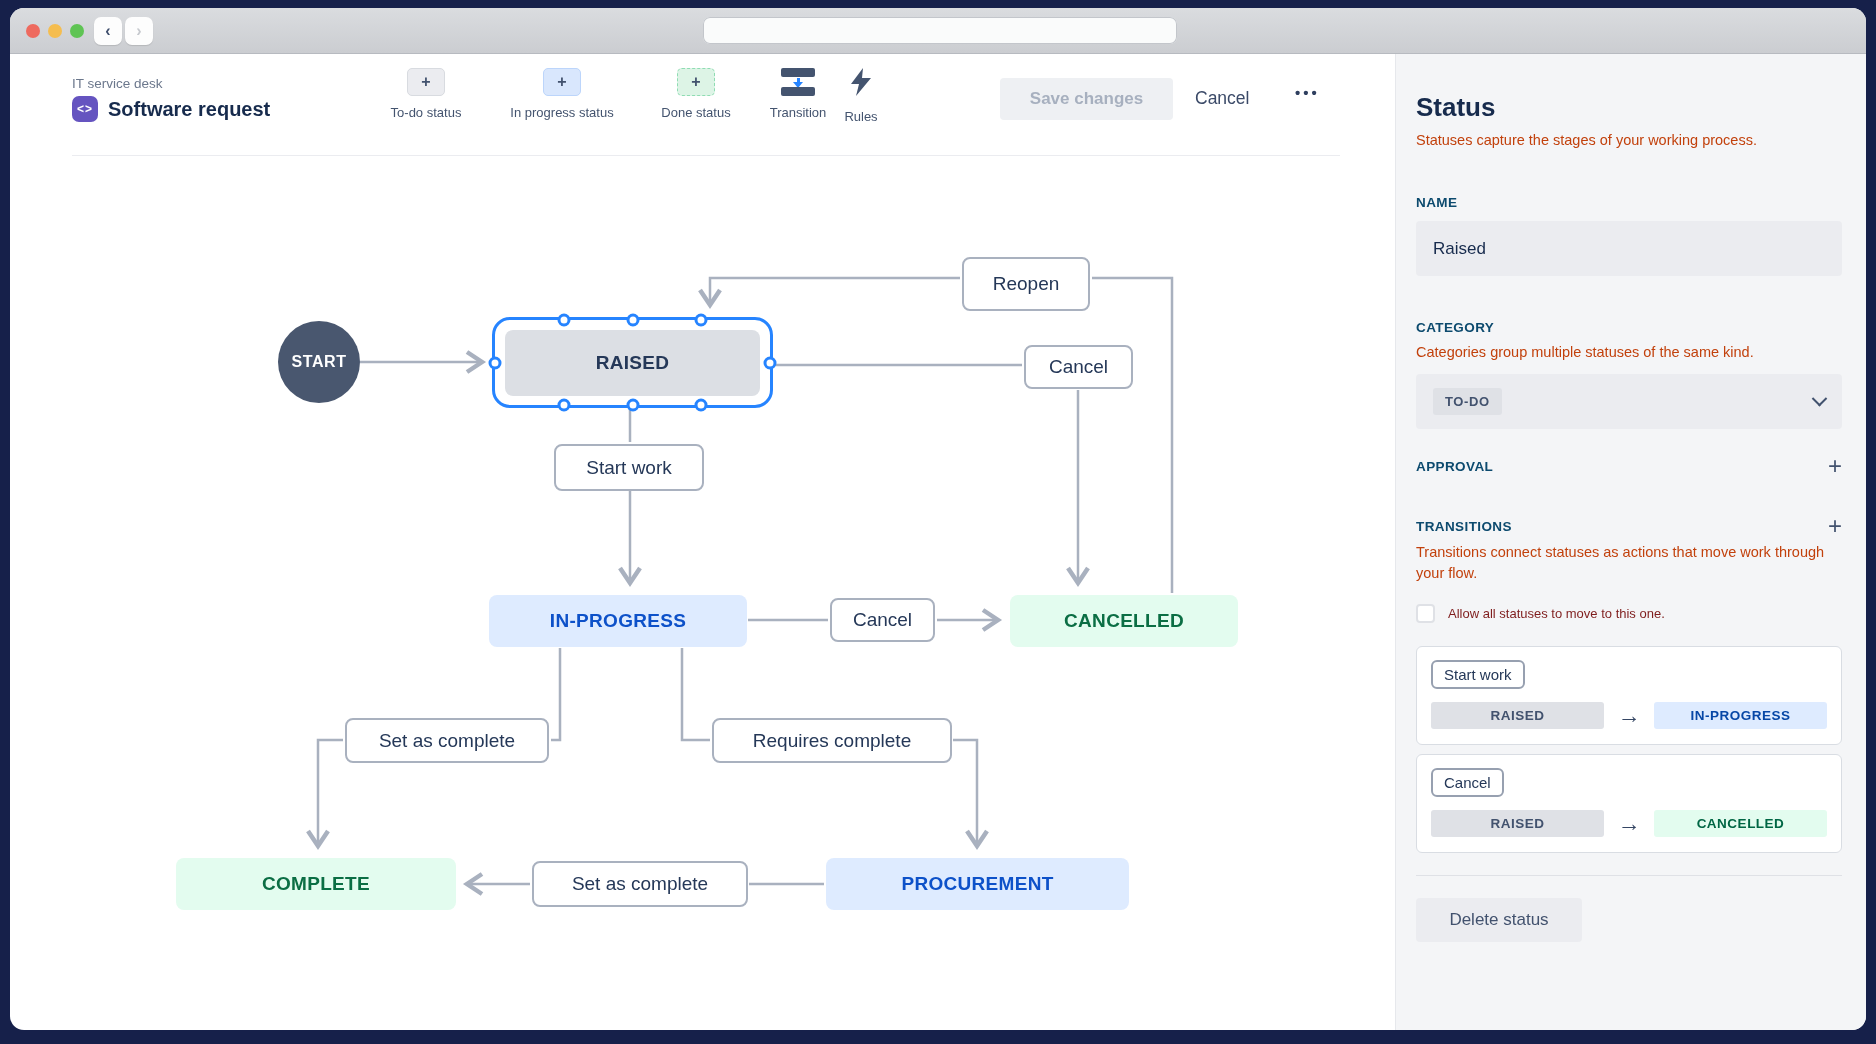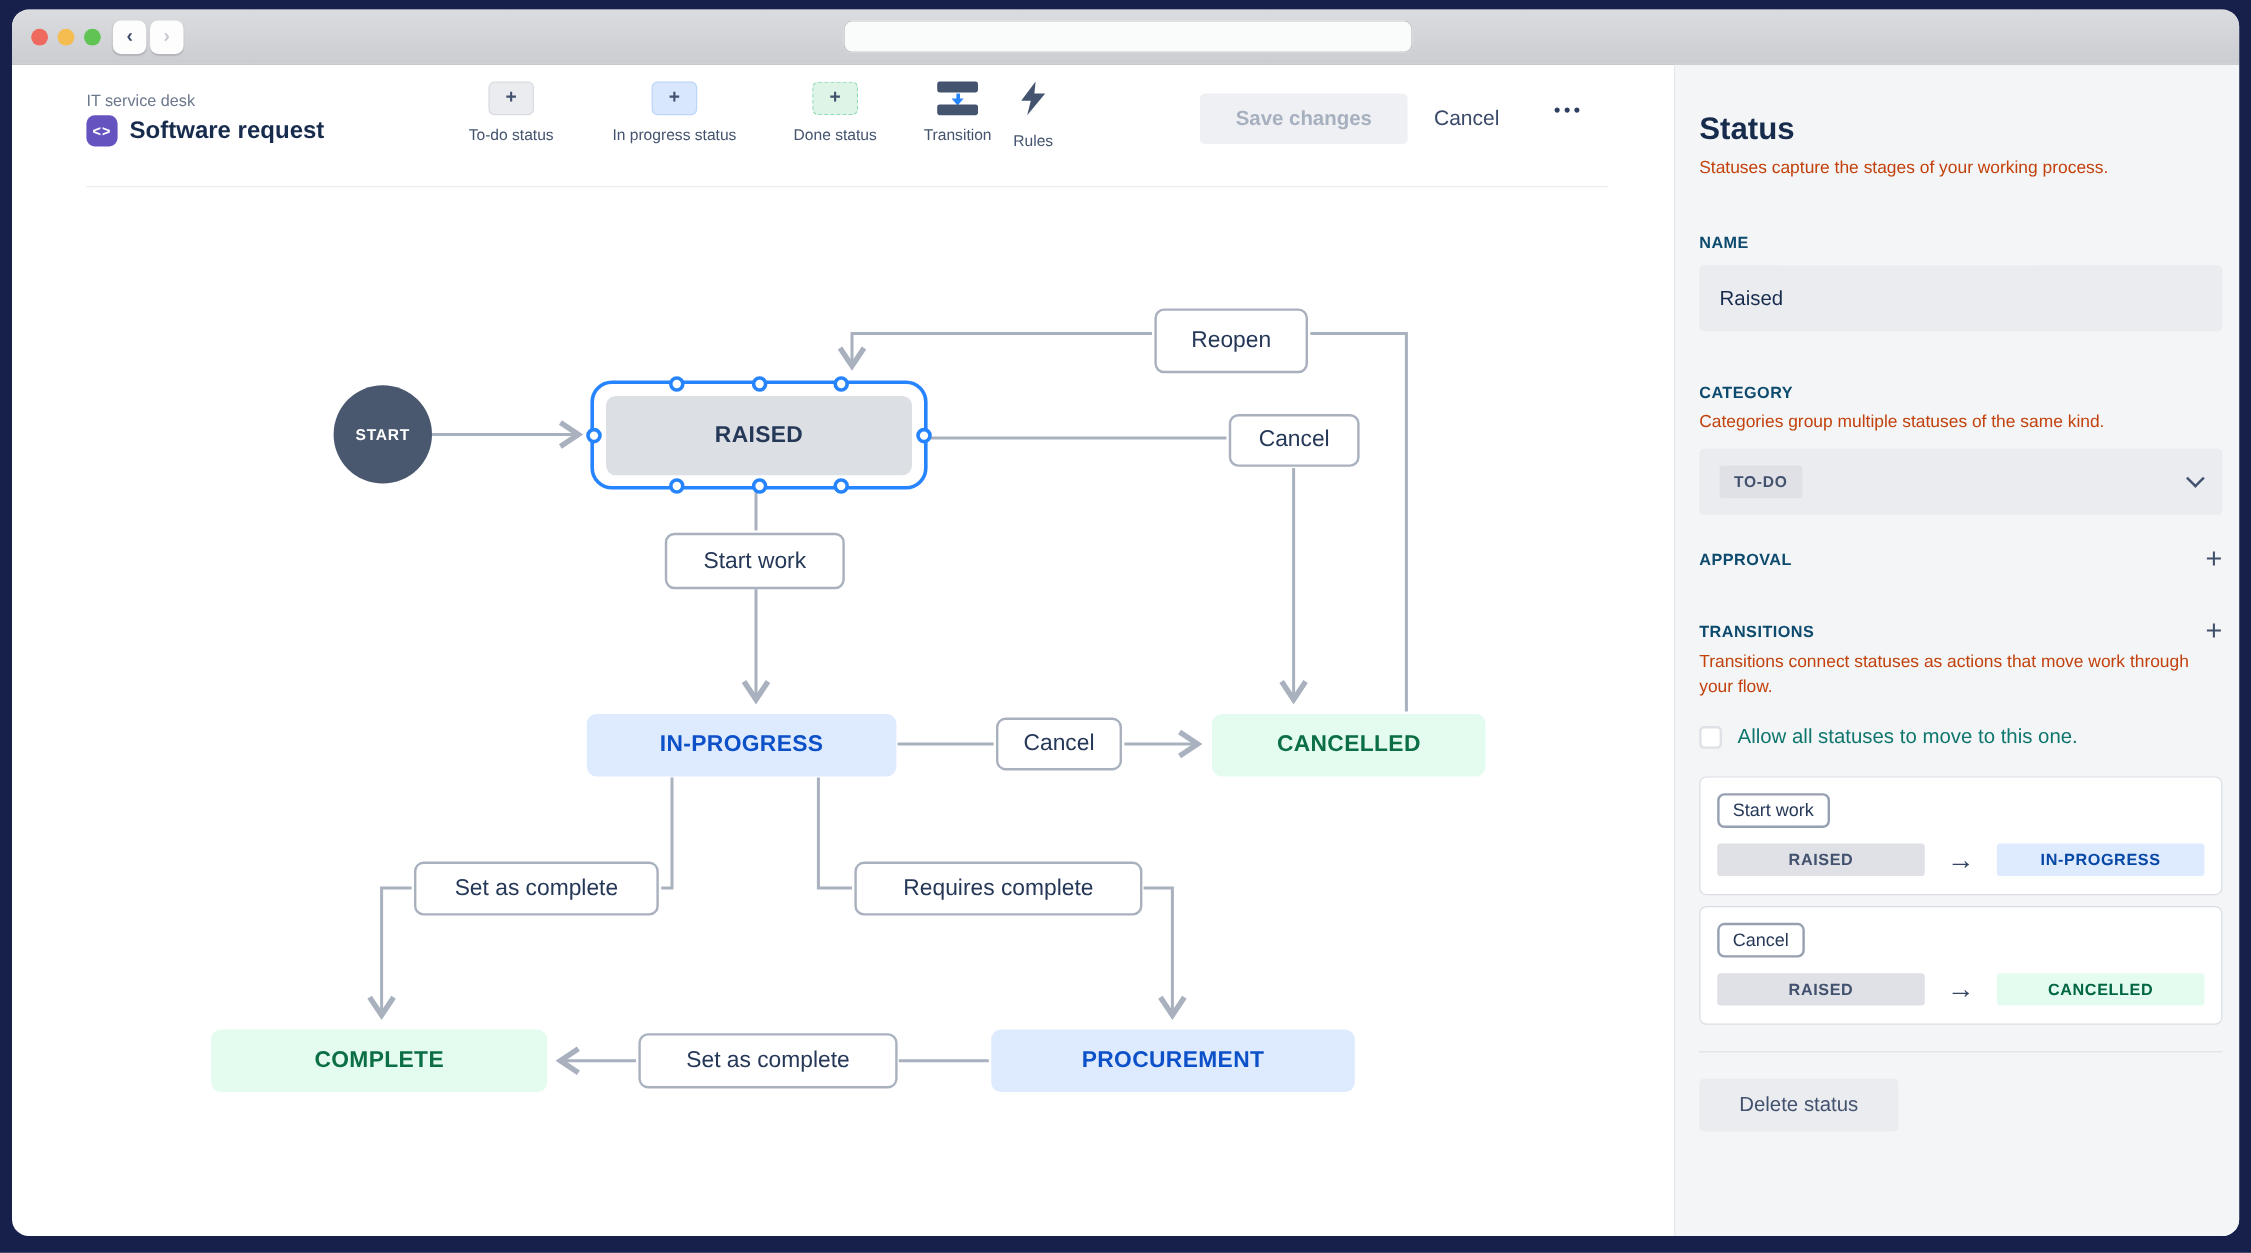--- a/index.html
+++ b/index.html
@@ -75,40 +75,40 @@
   .node {
     position:absolute; display:flex; align-items:center; justify-content:center;
     font-weight:bold; font-size:19px; border-radius:8px; letter-spacing:.3px;
   }
   .node.todo { background:#dcdfe4; color:#253858; }
   .node.inprog { background:#deebff; color:#0d51c9; }
   .node.done { background:#e3fcef; color:#0b6e44; }
   .start-node {
     position:absolute; left:268px; top:313px; width:82px; height:82px; border-radius:50%;
     background:#49576f; color:#fff; display:flex; align-items:center; justify-content:center;
-    font-size:13px; font-weight:bold; letter-spacing:.6px;
+    font-size:16px; font-weight:bold; letter-spacing:.6px;
   }
   .selection {
     position:absolute; left:482px; top:309px; width:281px; height:91px;
     border:3px solid #2684ff; border-radius:18px;
   }
   .handle {
     position:absolute; width:13px; height:13px; border-radius:50%;
     background:#fff; border:3px solid #2684ff; transform:translate(-50%,-50%);
   }
   .label-box {
     position:absolute; background:#fff; border:2px solid #a9b1bf; border-radius:8px;
     display:flex; align-items:center; justify-content:center;
     font-size:19px; color:#253858;
   }
   
   .sidebar {
     position:absolute; left:1385px; top:46px; width:471px; height:976px;
     background:#f4f5f7; border-left:1px solid #e6e8ec;
-    padding:38px 14px 0 20px;
+    padding:38px 24px 0 20px;
   }
   .sb-title { font-size:26px; font-weight:bold; color:#172b4d; }
   .sb-desc { margin-top:7px; font-size:14.5px; color:#c2410c; line-height:1.45; }
   .sb-label { font-size:13.5px; font-weight:bold; color:#0c4a6e; letter-spacing:.4px; }
   .sb-section-head { display:flex; align-items:center; justify-content:space-between; }
   .plus-icon { font-size:24px; font-weight:normal; color:#42526e; line-height:18px; }
   .field {
     margin-top:11px; height:55px; background:#ebecf0; border-radius:4px;
     display:flex; align-items:center; padding:0 17px; font-size:17px; color:#172b4d;
   }
@@ -117,21 +117,21 @@
     padding:6px 12px; border-radius:3px;
   }
   .chevron {
     margin-left:auto; width:11px; height:11px;
     border-right:2.5px solid #42526e; border-bottom:2.5px solid #42526e;
     transform:rotate(45deg) translate(-2px,-2px);
   }
   .mt44 { margin-top:44px; } .mt52 { margin-top:28px; } .mt42 { margin-top:42px; }
   .checkbox-row { margin-top:20px; display:flex; align-items:center; gap:13px; }
   .checkbox { width:19px; height:19px; background:#fff; border:2px solid #dfe1e6; border-radius:4px; }
-  .checkbox-label { font-size:17px; color:#0f766e; }
+  .checkbox-label { font-size:13px; color:#7f1d1d; }
   .tcard {
     margin-top:9px; background:#fff; border:1px solid #d9dde3; border-radius:6px;
     padding:13px 14px 15px 14px;
   }
   .tcard.first { margin-top:23px; }
   .tchip {
     display:inline-block; border:2px solid #97a0b0; border-radius:6px;
     padding:4px 11px; font-size:15px; color:#253858; background:#fff;
   }
   .tflow { margin-top:13px; display:flex; align-items:center; justify-content:space-between; }

